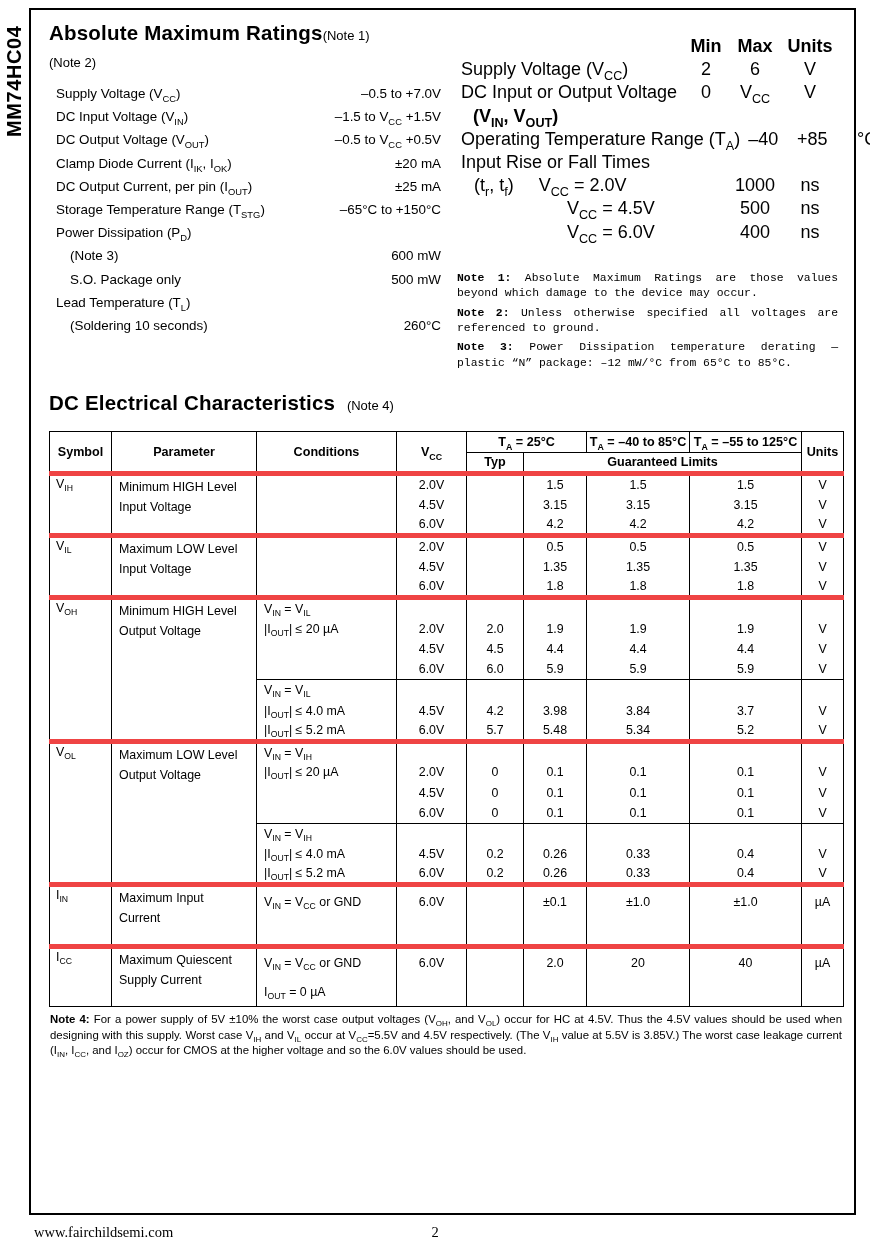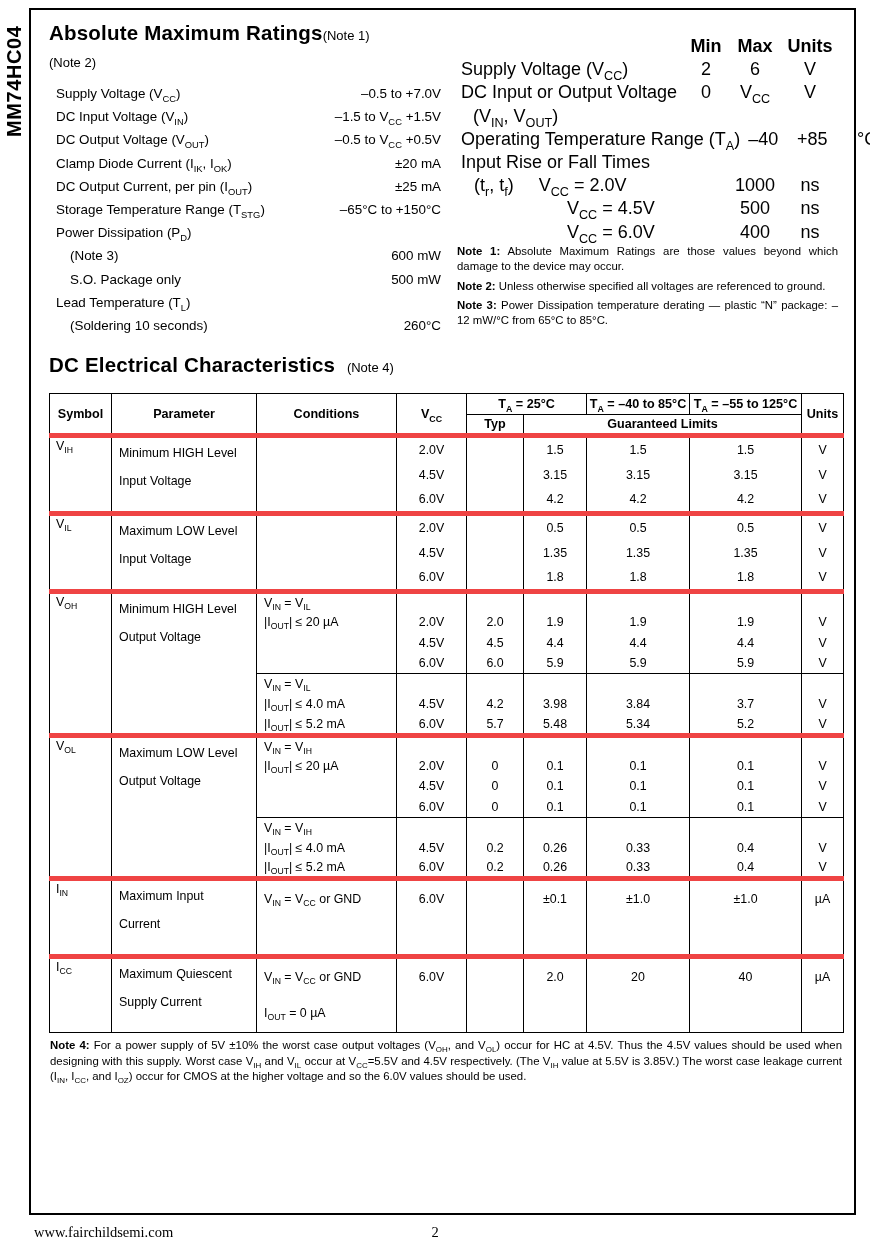--- a/index.html
+++ b/index.html
@@ -20,32 +20,32 @@
   .amr-rows { margin-top:12px; width:392px; }
   .amr-row { display:flex; justify-content:space-between; line-height:23.2px; font-size:13.4px; }
   .amr-label { padding-left:7px; white-space:nowrap; }
   .amr-label.ind1 { padding-left:21px;text-align:center; }
   .amr-value { white-space:nowrap; }
   .roc-grid { margin-top:15px; }
   .roc-row { display:grid; grid-template-columns:1fr 46px 52px 58px; line-height:23.2px; font-size:18px; }
   .roc-row.hdr { font-weight:bold; }
   .roc-min,.roc-max,.roc-units { text-align:center; white-space:nowrap; }
   .roc-label { white-space:nowrap; padding-left:4px; }
-  .roc-label.rind1 { padding-left:16px; }
+  .roc-label.rind1 { padding-left:16px;font-weight:bold; }
   .roc-label.rind2 { padding-left:17px; }
   .roc-label.rind3 { padding-left:110px; }
-  .roc-notes { margin-top:0; font-size:11.4px; line-height:15.4px; text-align:justify; padding-right:1px; }
+  .roc-notes { margin-top:27px; font-size:11.4px; line-height:15.4px; text-align:justify; padding-right:1px;font-family:Liberation Mono, monospace; }
   .note-line { margin-bottom:4px; }
   .dc-sec { margin-top:15px; }
   table.dc { border-collapse:collapse; table-layout:fixed; width:794px; margin-top:13px; border:1.5px solid #000; }
   .dc th { border:1px solid #000; font-size:12.6px; font-weight:bold; padding:0 2px; height:21px; }
   .dc td { border-left:1px solid #000; border-right:1px solid #000; border-top:none; border-bottom:none;
            font-size:12.4px; height:20.5px; padding:0 4px; vertical-align:middle; }
   .dc td.sym   { vertical-align:top; padding:1px 4px 0 6px; }
-  .dc td.param { vertical-align:top; padding:1px 4px 16px 7px; line-height:28px; }
+  .dc td.param { vertical-align:top; padding:1px 4px 16px 7px; line-height:20px; }
   .dc td.cond  { padding-left:7px; }
   .dc td.c     { text-align:center; }
   .dc tr.group-top td { border-top:5px solid #ef4444; }
   .dc tr.block-top td { border-top:1px solid #000; }
   sub { font-size:70%; line-height:0; }
   .note4 { width:794px; font-size:11.4px; line-height:15.6px; margin-top:5px; text-align:justify; padding:0 1px; }
   .note4 b, .note-line b { font-weight:bold; }
   .footer { position:absolute; top:1224px; left:0; width:870px; height:24px;
             font-family:"Liberation Serif","DejaVu Serif",serif; font-size:14.5px; }
   .footer .url { position:absolute; left:34px; top:0; }

